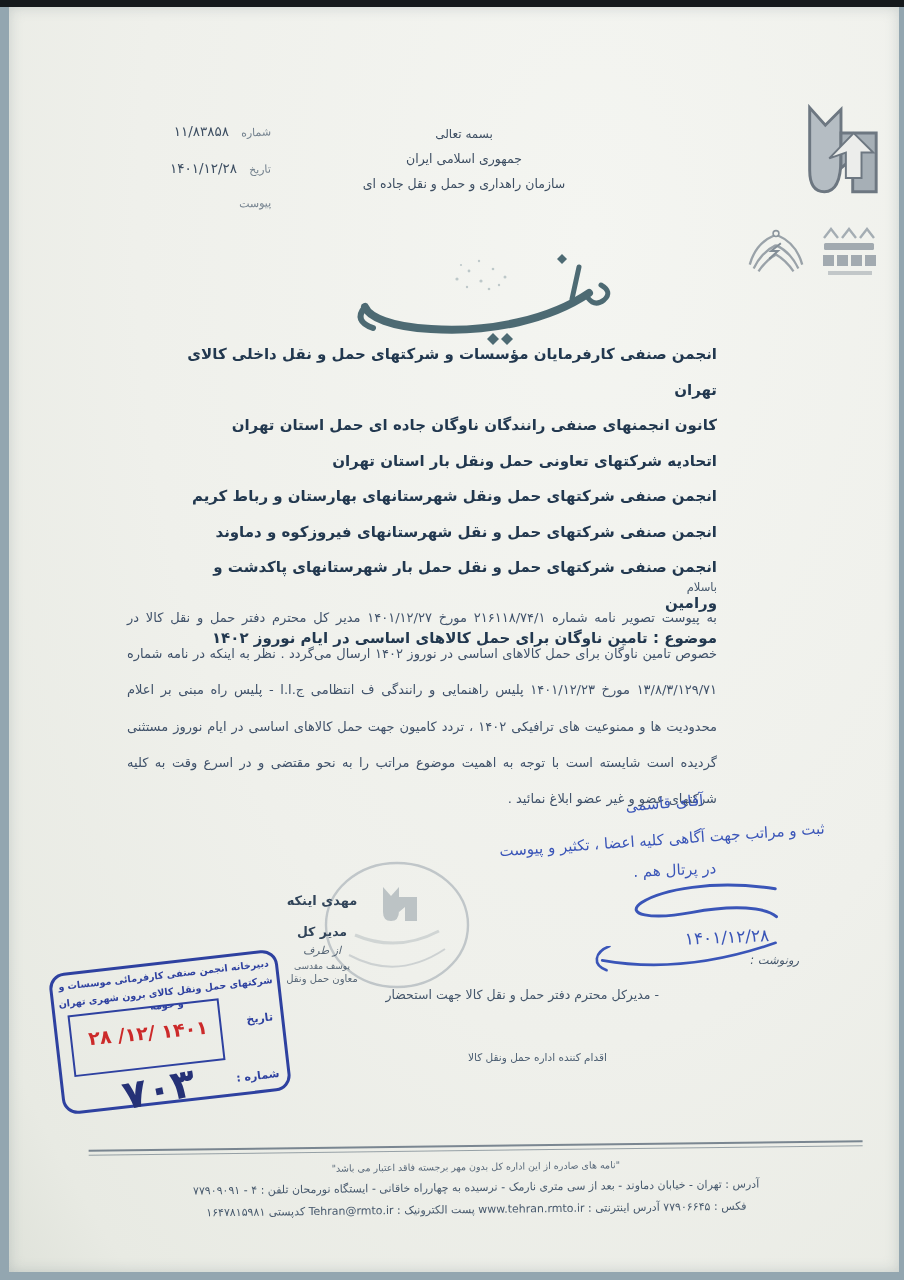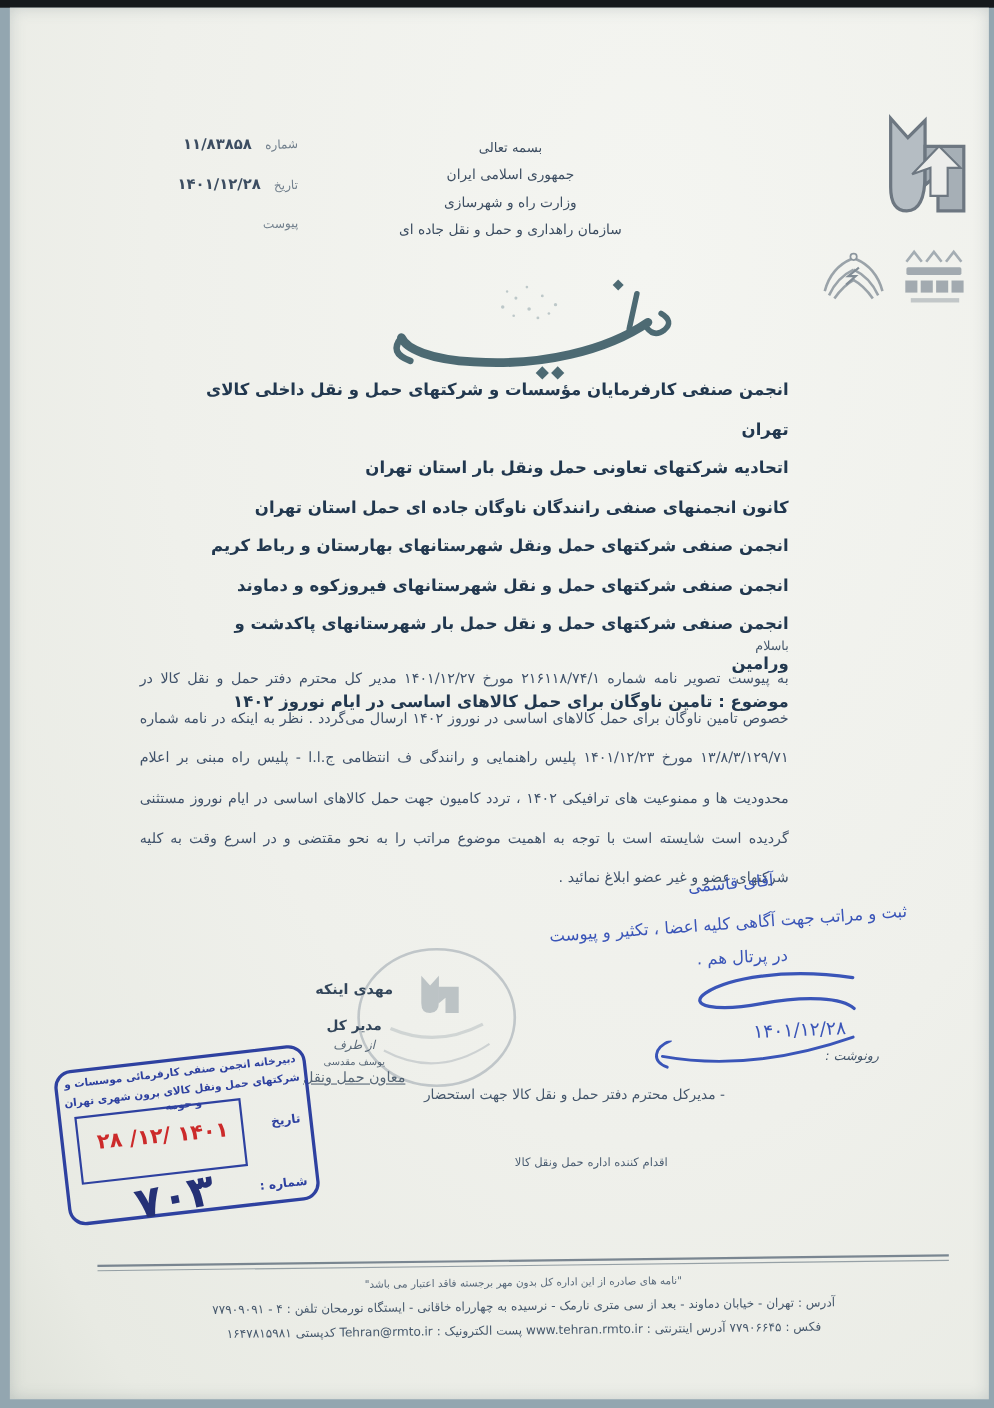--- a/index.html
+++ b/index.html
@@ -7,21 +7,21 @@
   .scan-bed{position:absolute;inset:0;background:#93a6b0;}
   .top-strip{position:absolute;top:0;left:0;right:0;height:7px;background:#15191c;}
   .paper{position:absolute;left:9px;top:7px;right:5px;bottom:8px;
     background:radial-gradient(ellipse at 65% 18%, #f4f5f1 0%, #eff0eb 55%, #e8eae3 90%, #dfe2da 100%);
     box-shadow:inset 0 0 14px rgba(90,110,120,.25);}
   .abs{position:absolute;}
   
   .meta{left:92px;top:116px;width:170px;font-size:13px;color:#3c4d61;}
   .meta .row{display:flex;gap:12px;align-items:baseline;margin-bottom:21px;}
   .meta .lbl{font-size:11px;color:#5d6d7d;opacity:.85;transform:rotate(-2deg);}
-  .meta .val{letter-spacing:1px;font-weight:bold;font-size:13.5px;margin-left:45px;}
+  .meta .val{letter-spacing:1px;font-weight:normal;font-size:13.5px;margin-left:45px;}
   
   .hdr{left:285px;top:120px;width:340px;text-align:center;color:#3c4d61;}
   .hdr div{margin-bottom:10px;}
   .hdr .h1{font-size:12px;}
   .hdr .h2{font-size:12.5px;}
   .hdr .h3{font-size:12.5px;}
   .hdr .h4{font-size:12.5px;}
   .hdr .h5{font-size:15px;font-weight:bold;color:#2e4156;margin-top:2px;}
   
   .recipients{right:182px;left:152px;top:330px;text-align:right;
@@ -36,21 +36,21 @@
   .handnote .l2{font-size:15px;margin-top:16px;transform:rotate(-1.5deg);letter-spacing:.5px;}
   .handnote .l3{font-size:15px;margin-top:12px;margin-right:110px;letter-spacing:1px;}
   .handnote .sig{margin-top:2px;margin-right:40px;}
   .handnote .hdate{font-size:17px;letter-spacing:3px;margin-right:60px;margin-top:-8px;}
   
   .signblock{left:238px;top:886px;width:150px;text-align:center;color:#32455a;}
   .signblock .nm{font-weight:bold;font-size:13px;}
   .signblock .tt{font-size:12.5px;font-weight:bold;margin-top:16px;}
   .signblock .ob{font-size:11px;margin-top:5px;font-style:italic;opacity:.8;}
   .signblock .dn{font-size:9px;margin-top:4px;opacity:.8;}
-  .signblock .dt{font-size:13px;margin-top:2px;opacity:.8;text-decoration:underline;}
+  .signblock .dt{font-size:10px;margin-top:2px;opacity:.8;}
   .roundstamp{left:312px;top:850px;width:152px;height:138px;opacity:.8;}
   
   .cc-label{right:100px;top:946px;font-size:11.5px;color:#44566b;font-style:italic;}
   .cc-item{right:240px;top:980px;font-size:12.5px;color:#44566b;}
   .cc-action{right:292px;top:1044px;font-size:10.5px;color:#4d5f73;}
   
   .rstamp{left:46px;top:954px;width:224px;height:136px;transform:rotate(-6.5deg);
     border:3px solid #2e41a0;border-radius:16px;color:#2e41a0;}
   .rstamp .hline{font-size:9.5px;font-weight:bold;text-align:center;margin-top:4px;line-height:13px;}
   .rstamp .inner{position:absolute;left:12px;top:40px;width:148px;height:58px;border:2px solid #2e41a0;}
@@ -87,21 +87,20 @@
         <span class="val">۱۴۰۱/۱۲/۲۸</span>
       </div>
       <div class="row">
         <span class="lbl">پیوست</span>
       </div>
     </div>
 
     <div class="abs hdr">
       <div class="h1">بسمه تعالی</div>
       <div class="h2">جمهوری اسلامی ایران</div>
-      <div class="h3">وزارت راه و شهرسازی</div>
       <div class="h4">سازمان راهداری و حمل و نقل جاده ای</div>
     </div>
 
     <div class="abs" style="left:330px;top:246px;width:300px;height:95px;">
       <svg width="300" height="95" viewBox="0 0 300 95">
         <g fill="none" stroke="#4d6a73" stroke-linecap="round">
           <path d="M262 32 q12 7 3 15 q-9 7 -16 -2" stroke-width="5"></path>
           <path d="M240 14 l-7 32" stroke-width="5"></path>
           <path d="M250 40 C 212 66 152 80 92 76 C 52 74 30 64 26 54" stroke-width="8"></path>
           <path d="M26 54 q-12 14 8 21" stroke-width="6"></path>
@@ -162,22 +161,22 @@
             <rect x="33" y="30" width="11" height="11"></rect>
               <rect x="47" y="30" width="11" height="11"></rect>
             <rect x="10" y="46" width="44" height="4" opacity="0.6"></rect>
           </g>
         </svg>
       </div>
     </div>
 
     <div class="abs recipients">
       <div>انجمن صنفی کارفرمایان مؤسسات و شرکتهای حمل و نقل داخلی کالای تهران</div>
+      <div>کانون انجمنهای صنفی رانندگان ناوگان جاده ای حمل استان تهران</div>
       <div>اتحادیه شرکتهای تعاونی حمل ونقل بار استان تهران</div>
-      <div>کانون انجمنهای صنفی رانندگان ناوگان جاده ای حمل استان تهران</div>
       <div>انجمن صنفی شرکتهای حمل ونقل شهرستانهای بهارستان و رباط کریم</div>
       <div>انجمن صنفی شرکتهای حمل و نقل شهرستانهای فیروزکوه و دماوند</div>
       <div>انجمن صنفی شرکتهای حمل و نقل حمل بار شهرستانهای پاکدشت و ورامین</div>
       <div>
         <span>موضوع :</span>
         <span>تامین ناوگان برای حمل کالاهای اساسی در ایام نوروز ۱۴۰۲</span>
       </div>
     </div>
 
     <div class="abs salutation">باسلام</div>

